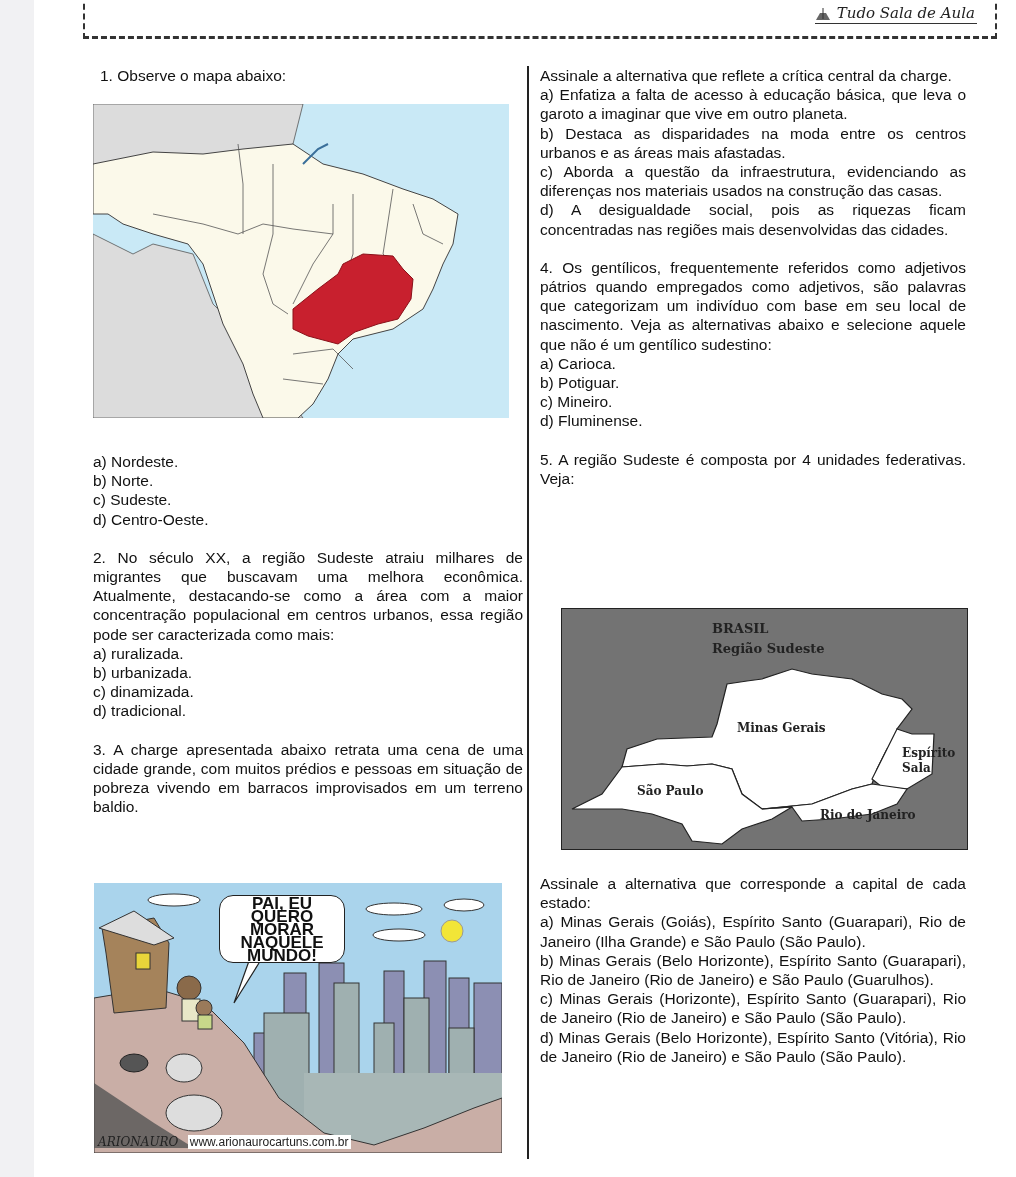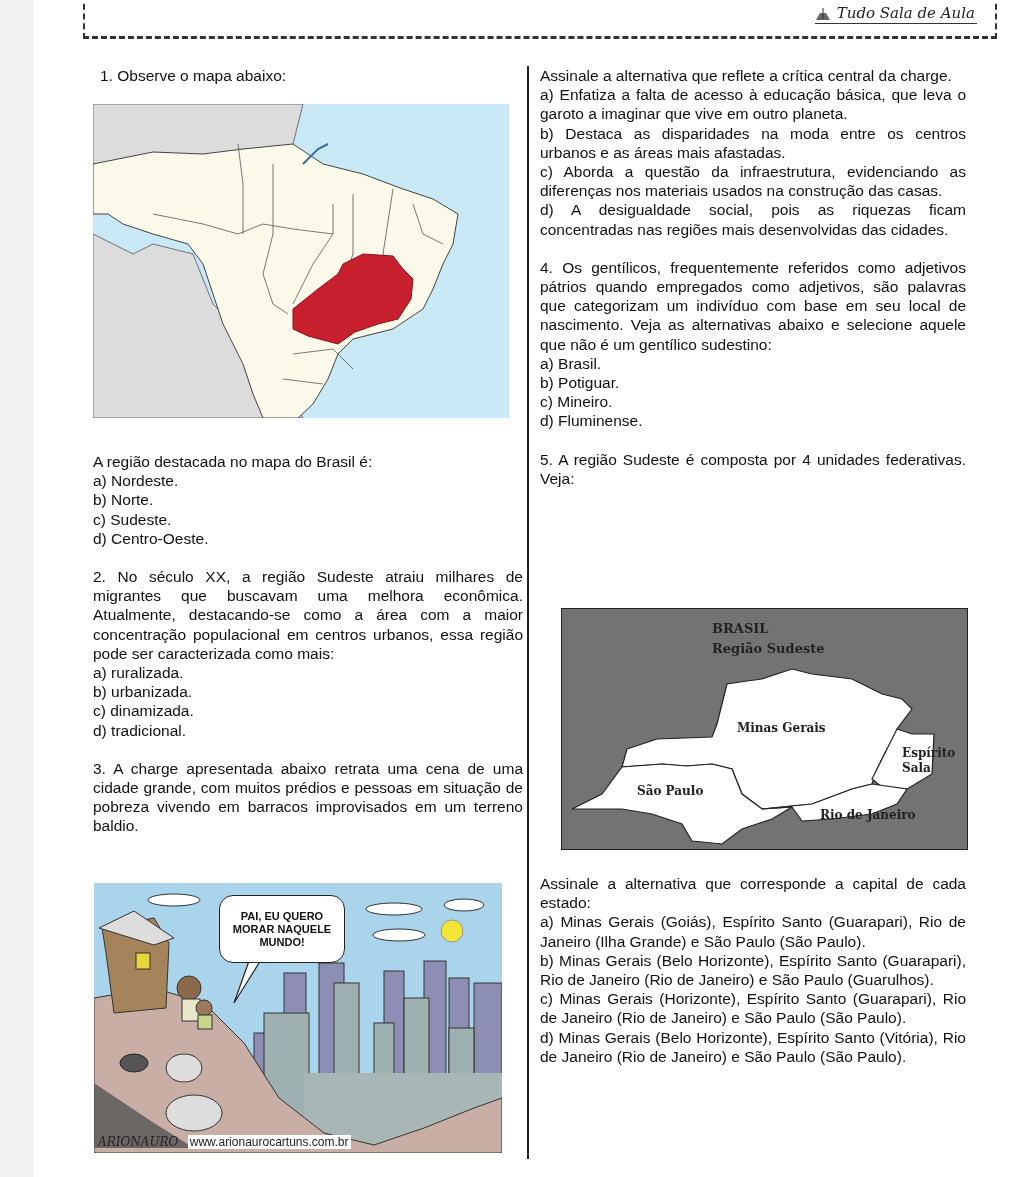--- a/index.html
+++ b/index.html
@@ -52,21 +52,21 @@
     position: absolute; font-family: "DejaVu Serif", serif; font-weight: bold; font-size: 12px; color: #222; line-height: 14px;
   }
   
   .cartoon {
     position: absolute; left: 94px; top: 883px; width: 408px; height: 270px;
     background: #aad4ec; overflow: hidden;
   }
   .bubble {
     position: absolute; left: 125px; top: 12px; width: 126px; height: 68px;
     background: #fff; border: 1.5px solid #222; border-radius: 14px;
-    font-weight: bold; font-size: 11px; line-height: 13px; text-align: center;
+    font-weight: bold; font-size: 17px; line-height: 13px; text-align: center;
     display: flex; align-items: center; justify-content: center; padding: 0 4px; box-sizing: border-box;
   }
   .credit {
     position: absolute; left: 4px; bottom: 4px; font-size: 12px; color: #222; white-space: nowrap;
   }
   .credit .sig { font-style: italic; font-family: "DejaVu Serif", serif; margin-right: 6px; }
   .credit .url { background: #fff; padding: 0 2px; }
 </style>
 </head>
 <body>
@@ -108,21 +108,20 @@
     <path d="M200 250 L240 245 L260 265" fill="none" stroke="#555" stroke-width="0.8"></path>
     <path d="M190 275 L230 280" fill="none" stroke="#555" stroke-width="0.8"></path>
 
     <path d="M210 60 L225 45 L235 40" fill="none" stroke="#3a6f9a" stroke-width="2"></path>
 
     <path d="M200 205 L225 185 L245 170 L250 160 L270 150 L300 152 L310 165 L320 175 L318 195 L305 215 L285 220 L262 228 L245 240 L215 232 L200 225 Z" fill="#c8202e" stroke="#8a1019" stroke-width="1"></path>
   </svg>
 </div>
 
 <div class="col col-left" style="left:93px; top:452px;">
-  <p class="p">A região destacada no mapa do Brasil é:</p>
   <p class="p">a) Nordeste.</p>
   <p class="p">b) Norte.</p>
   <p class="p">c) Sudeste.</p>
   <p class="p">d) Centro-Oeste.</p>
   <div class="gap"></div>
   <p class="p">2. No século XX, a região Sudeste atraiu milhares de migrantes que buscavam uma melhora econômica. Atualmente, destacando-se como a área com a maior concentração populacional em centros urbanos, essa região pode ser caracterizada como mais:</p>
   <p class="p">a) ruralizada.</p>
   <p class="p">b) urbanizada.</p>
   <p class="p">c) dinamizada.</p>
   <p class="p">d) tradicional.</p>
@@ -180,21 +179,21 @@
 </div>
 
 <div class="col col-right" style="left:540px; top:66px;">
   <p class="p">Assinale a alternativa que reflete a crítica central da charge.</p>
   <p class="p">a) Enfatiza a falta de acesso à educação básica, que leva o garoto a imaginar que vive em outro planeta.</p>
   <p class="p">b) Destaca as disparidades na moda entre os centros urbanos e as áreas mais afastadas.</p>
   <p class="p">c) Aborda a questão da infraestrutura, evidenciando as diferenças nos materiais usados na construção das casas.</p>
   <p class="p">d) A desigualdade social, pois as riquezas ficam concentradas nas regiões mais desenvolvidas das cidades.</p>
   <div class="gap"></div>
   <p class="p">4. Os gentílicos, frequentemente referidos como adjetivos pátrios quando empregados como adjetivos, são palavras que categorizam um indivíduo com base em seu local de nascimento. Veja as alternativas abaixo e selecione aquele que não é um gentílico sudestino:</p>
-  <p class="p">a) Brasil.</p>
+  <p class="p">a) Carioca.</p>
   <p class="p">b) Potiguar.</p>
   <p class="p">c) Mineiro.</p>
   <p class="p">d) Fluminense.</p>
   <div class="gap"></div>
   <p class="p">5. A região Sudeste é composta por 4 unidades federativas. Veja:</p>
 </div>
 
 <div class="map-sudeste">
   <div class="map-title">
     <div>BRASIL</div>

